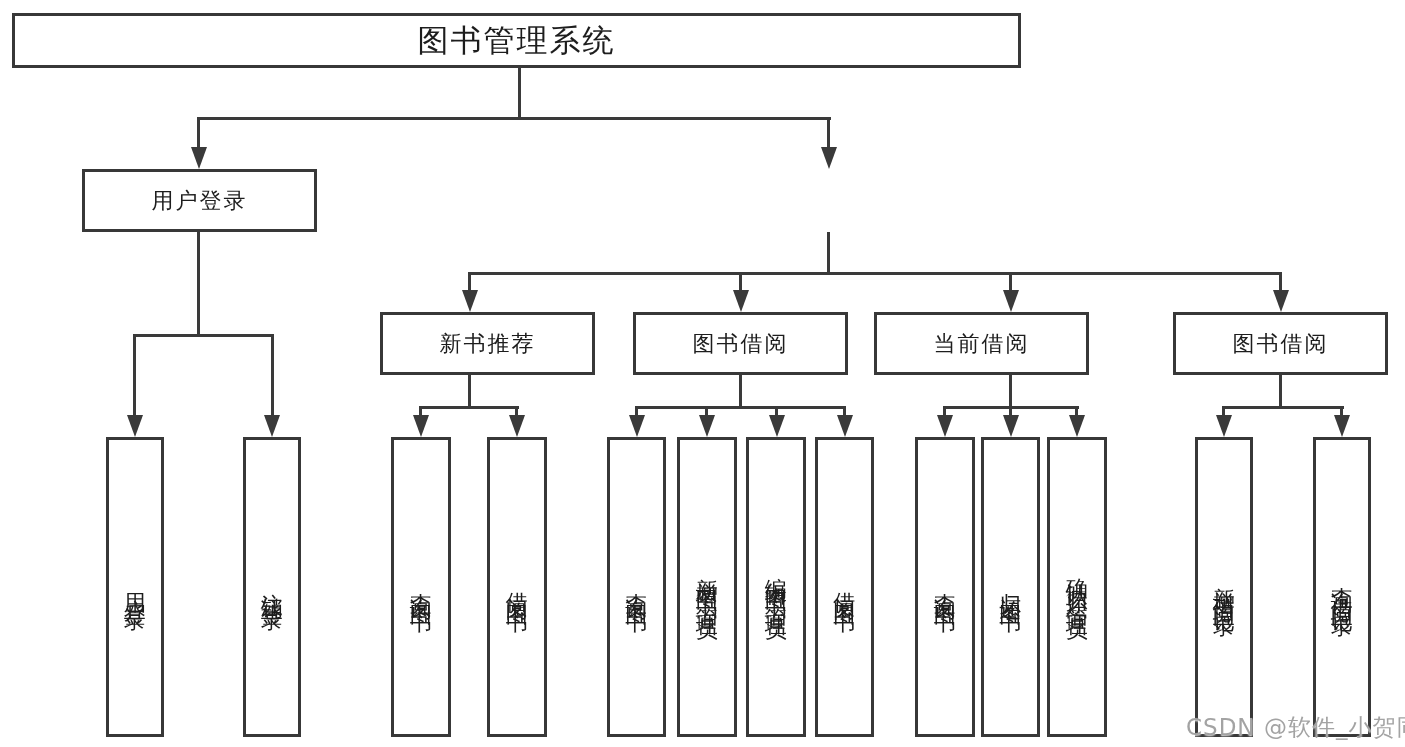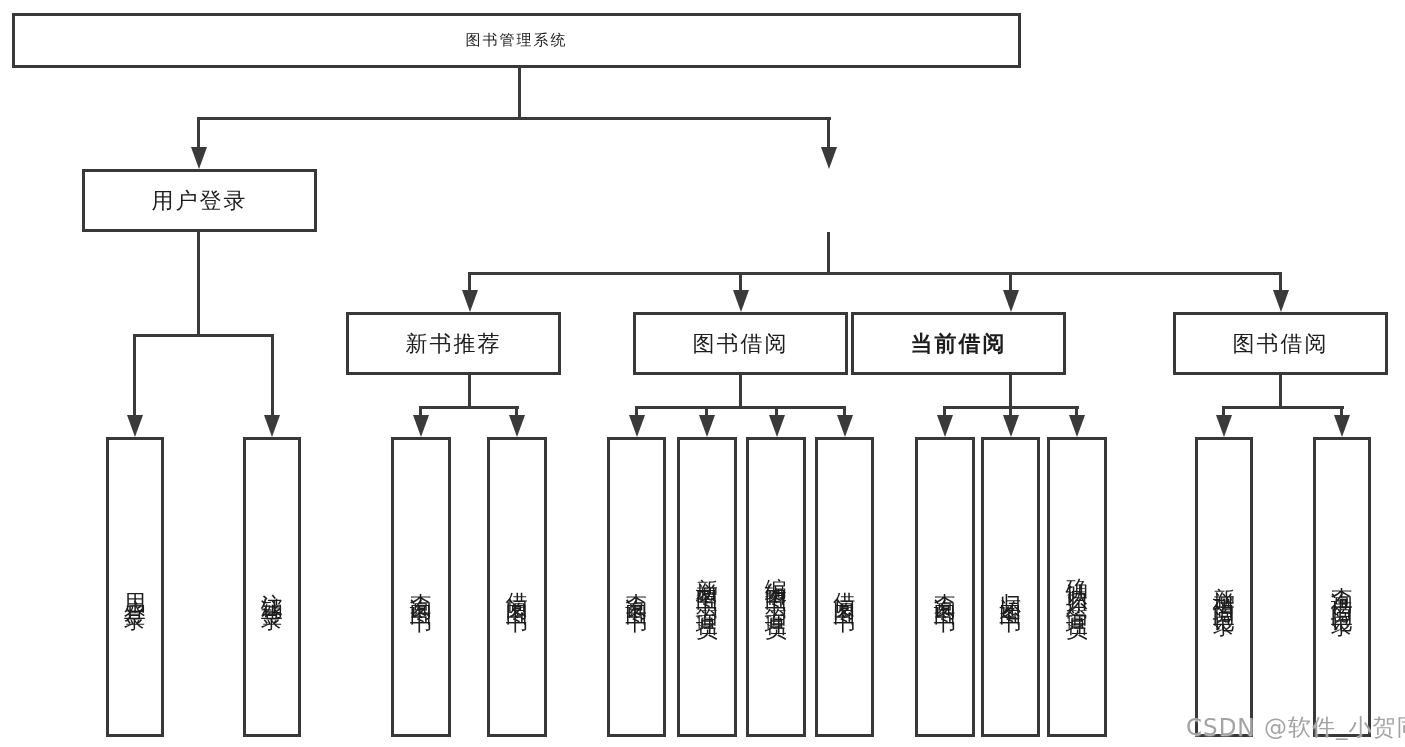--- a/index.html
+++ b/index.html
@@ -12,21 +12,21 @@
   }
   .stage { position:absolute; left:0; top:0; width:1405px; height:747px; }
 
   
   .node {
     position:absolute; background:#ffffff;
     border:3px solid #383838;
     display:flex; align-items:center; justify-content:center;
     text-align:center;
   }
-  .node-root  { left:12px;  top:13px;  width:1009px; height:55px; font-size:15px; letter-spacing:2px; }
+  .node-root  { left:12px;  top:13px;  width:1009px; height:55px; font-size:31px; letter-spacing:2px; }
   .node-h     { font-size:22px; letter-spacing:2px; }
   .lv2        { top:169px; width:235px; height:63px; }
   .lv3        { top:312px; width:215px; height:63px; }
   .leaf       { top:437px; height:300px; }
   .vtext {
     writing-mode:vertical-rl; text-orientation:mixed;
     font-size:22px; letter-spacing:6px; line-height:1.25;
   }
 
   
@@ -78,27 +78,27 @@
   <div class="hline" style="left:468px; top:272px; width:814px;"></div>
   <div class="vline" style="left:468px; top:272px; height:25px;"></div>
   <div class="arrow" style="left:462px; top:290px;"></div>
   <div class="vline" style="left:739px; top:272px; height:25px;"></div>
   <div class="arrow" style="left:733px; top:290px;"></div>
   <div class="vline" style="left:1009px; top:272px; height:25px;"></div>
   <div class="arrow" style="left:1003px; top:290px;"></div>
   <div class="vline" style="left:1279px; top:272px; height:25px;"></div>
   <div class="arrow" style="left:1273px; top:290px;"></div>
 
-  <div class="node node-h lv3" style="left:346px;font-family:Liberation Serif, serif;">
+  <div class="node node-h lv3" style="left:380px;font-family:Liberation Serif, serif;">
     <span>新书推荐</span>
   </div>
   <div class="node node-h lv3" style="left:633px;text-align:right;">
     <span>图书借阅</span>
   </div>
-  <div class="node node-h lv3" style="left:851px;font-weight:bold;">
+  <div class="node node-h lv3" style="left:874px;">
     <span>当前借阅</span>
   </div>
   <div class="node node-h lv3" style="left:1173px;">
     <span>图书借阅</span>
   </div>
 
   <div class="vline" style="left:468px; top:375px; height:34px;"></div>
   <div class="hline" style="left:419px; top:406px; width:100px;"></div>
   <div class="vline" style="left:419px; top:406px; height:13px;"></div>
   <div class="arrow" style="left:413px; top:415px;"></div>

